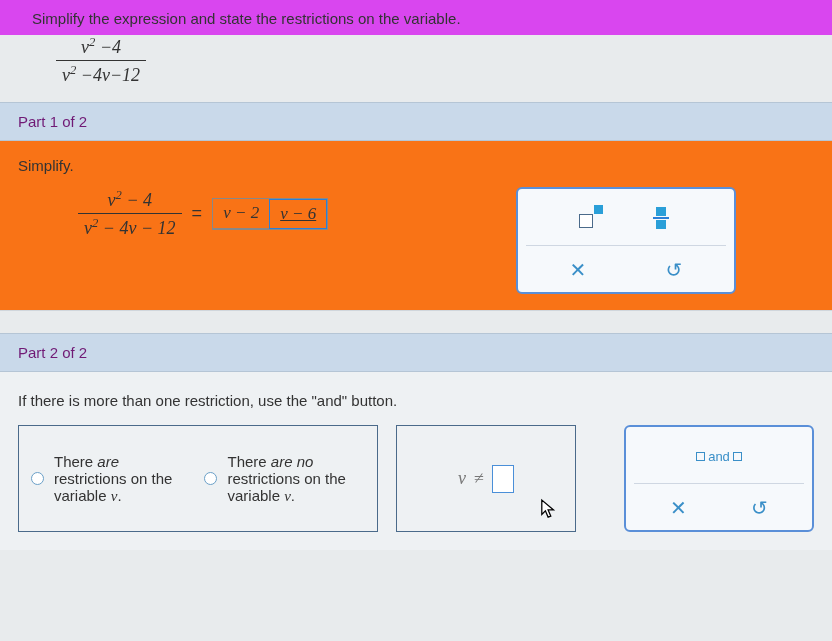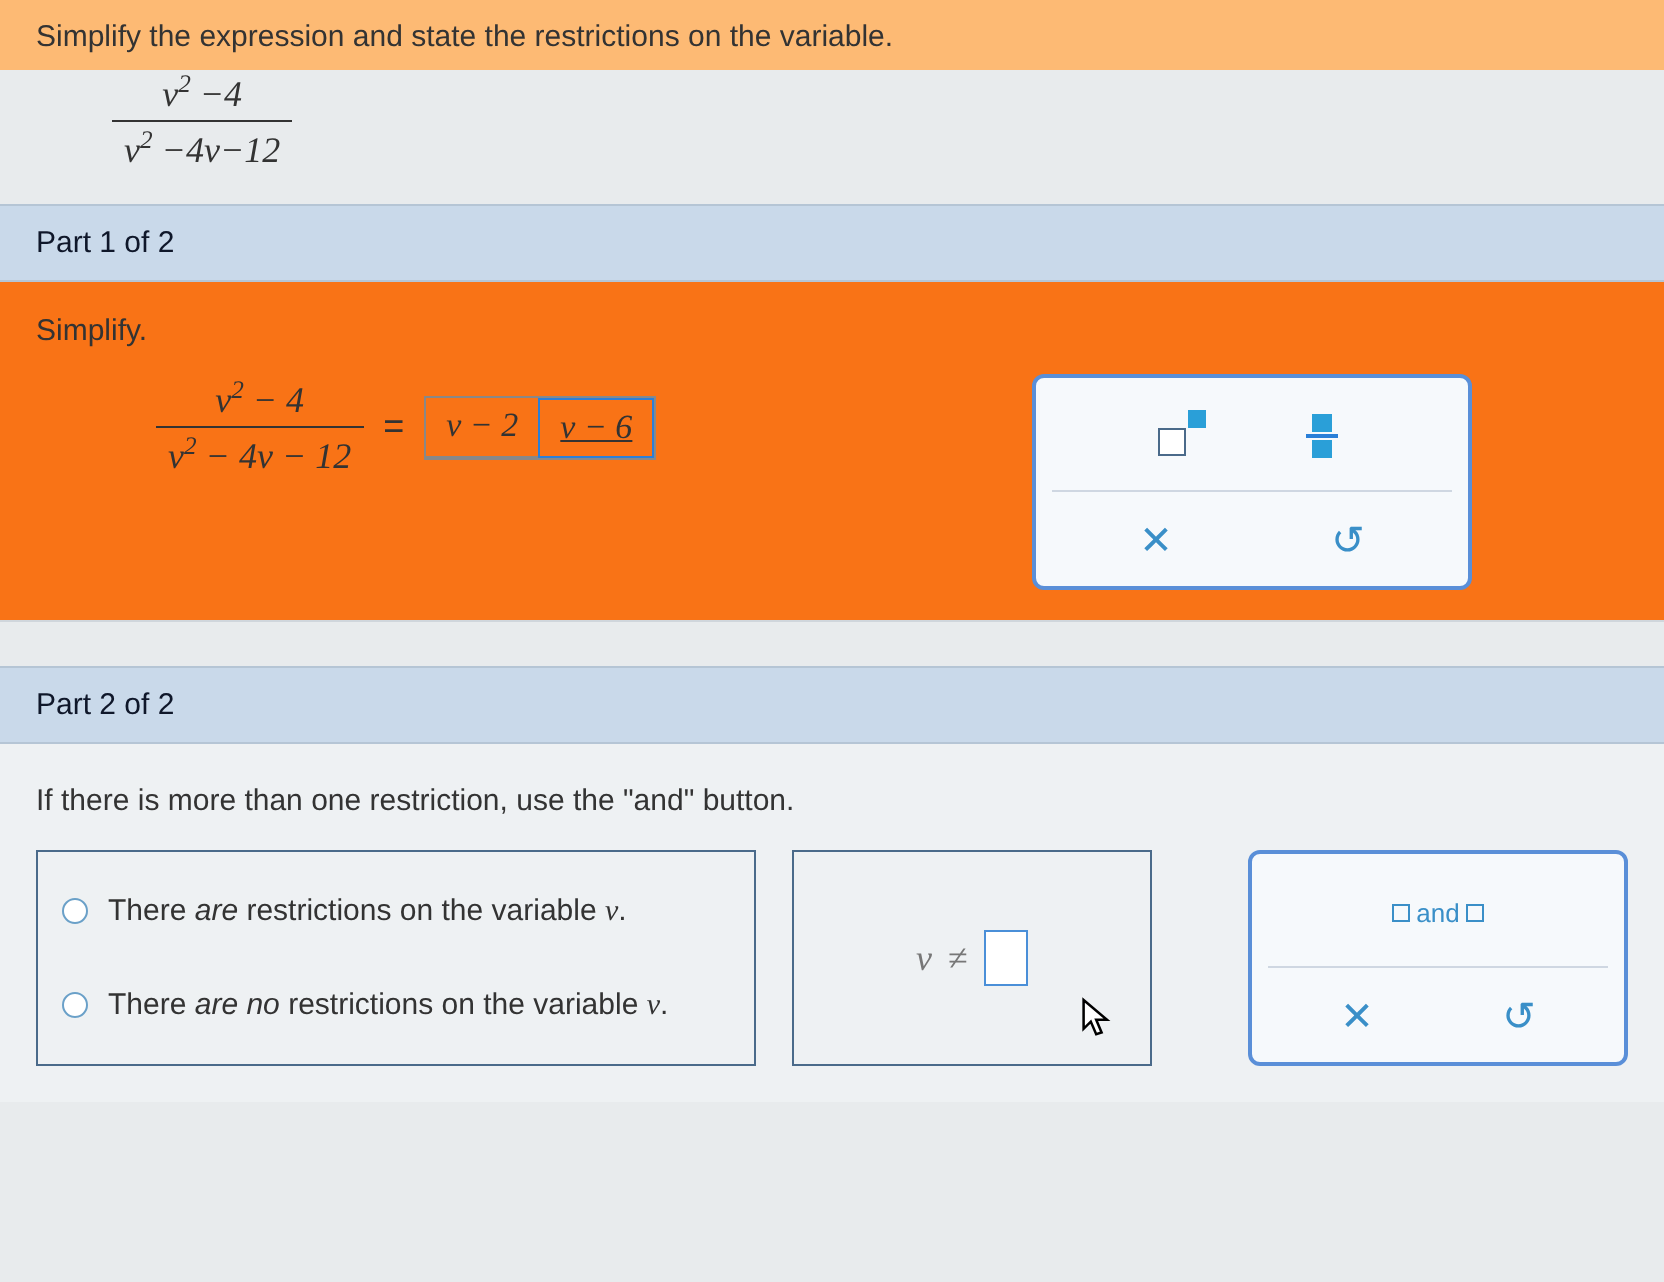--- a/index.html
+++ b/index.html
@@ -6,41 +6,41 @@
   body {
     font-family: Arial, Helvetica, sans-serif;
     background: #e8ebed;
     width: 832px;
     height: 641px;
     overflow: hidden;
     color: #333;
     font-size: 15px;
   }
   .question-prompt {
-    padding: 10px 18px 8px 18px;
-    background: #fdba74;
+    padding: 10px 18px 8px 32px;
+    background: #d946ef;
   }
   .main-expr {
     padding: 0 0 16px 56px;
     background: #e8ebed;
   }
   .frac-display {
     display: inline-flex;
     flex-direction: column;
     align-items: center;
     font-style: italic;
     font-family: "Times New Roman", serif;
     font-size: 18px;
   }
   .frac-display .num { padding: 0 6px 2px 6px; }
   .frac-display .den { padding: 2px 6px 0 6px; border-top: 1.2px solid #333; }
   .sup { font-size: 0.7em; vertical-align: super; }
   .part-header {
     background: #c9d9ea;
-    color: #0f172a;
+    color: #701a75;
     padding: 10px 18px;
     font-size: 15px;
     border-top: 1px solid #b5c5d5;
     border-bottom: 1px solid #b5c5d5;
   }
   .part-body {
     background: #f97316;
     padding: 16px 18px;
     border-bottom: 1px solid #d0d6dc;
     position: relative;
@@ -152,21 +152,21 @@
     align-items: stretch;
     padding: 0 18px 18px 18px;
     background: #eef1f3;
     position: relative;
   }
   .radio-card {
     border: 1.5px solid #4a6a8a;
     background: #eef1f3;
     width: 360px;
     display: flex;
-    flex-direction: column;
+    flex-direction: row;
     justify-content: space-around;
     padding: 6px 0;
   }
   .radio-line {
     display: flex;
     align-items: center;
     gap: 10px;
     padding: 6px 12px;
   }
   .radio-dot {

